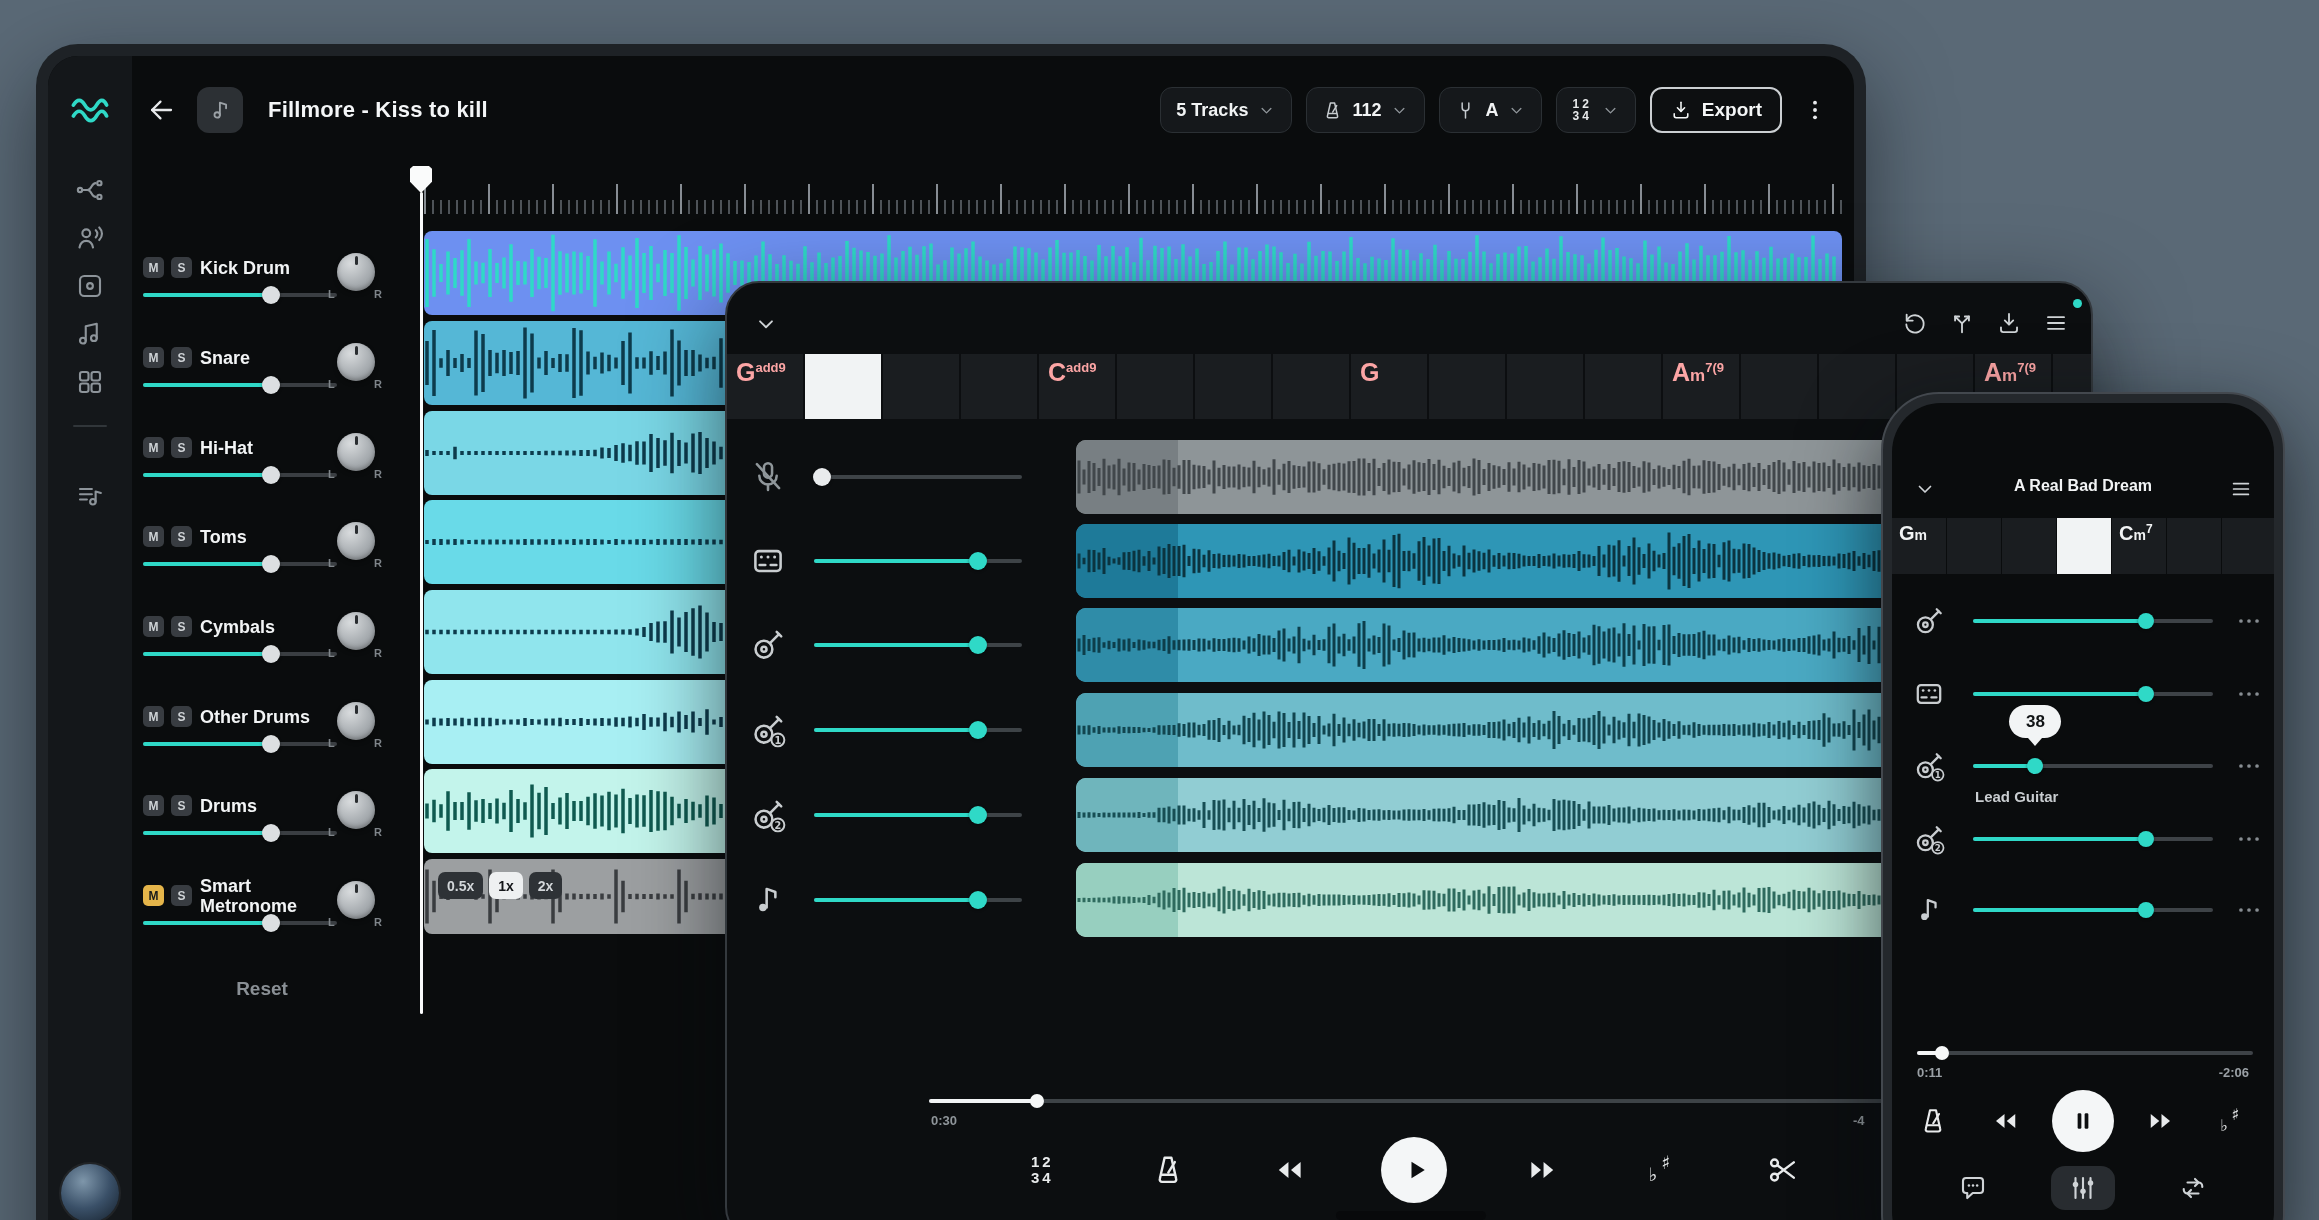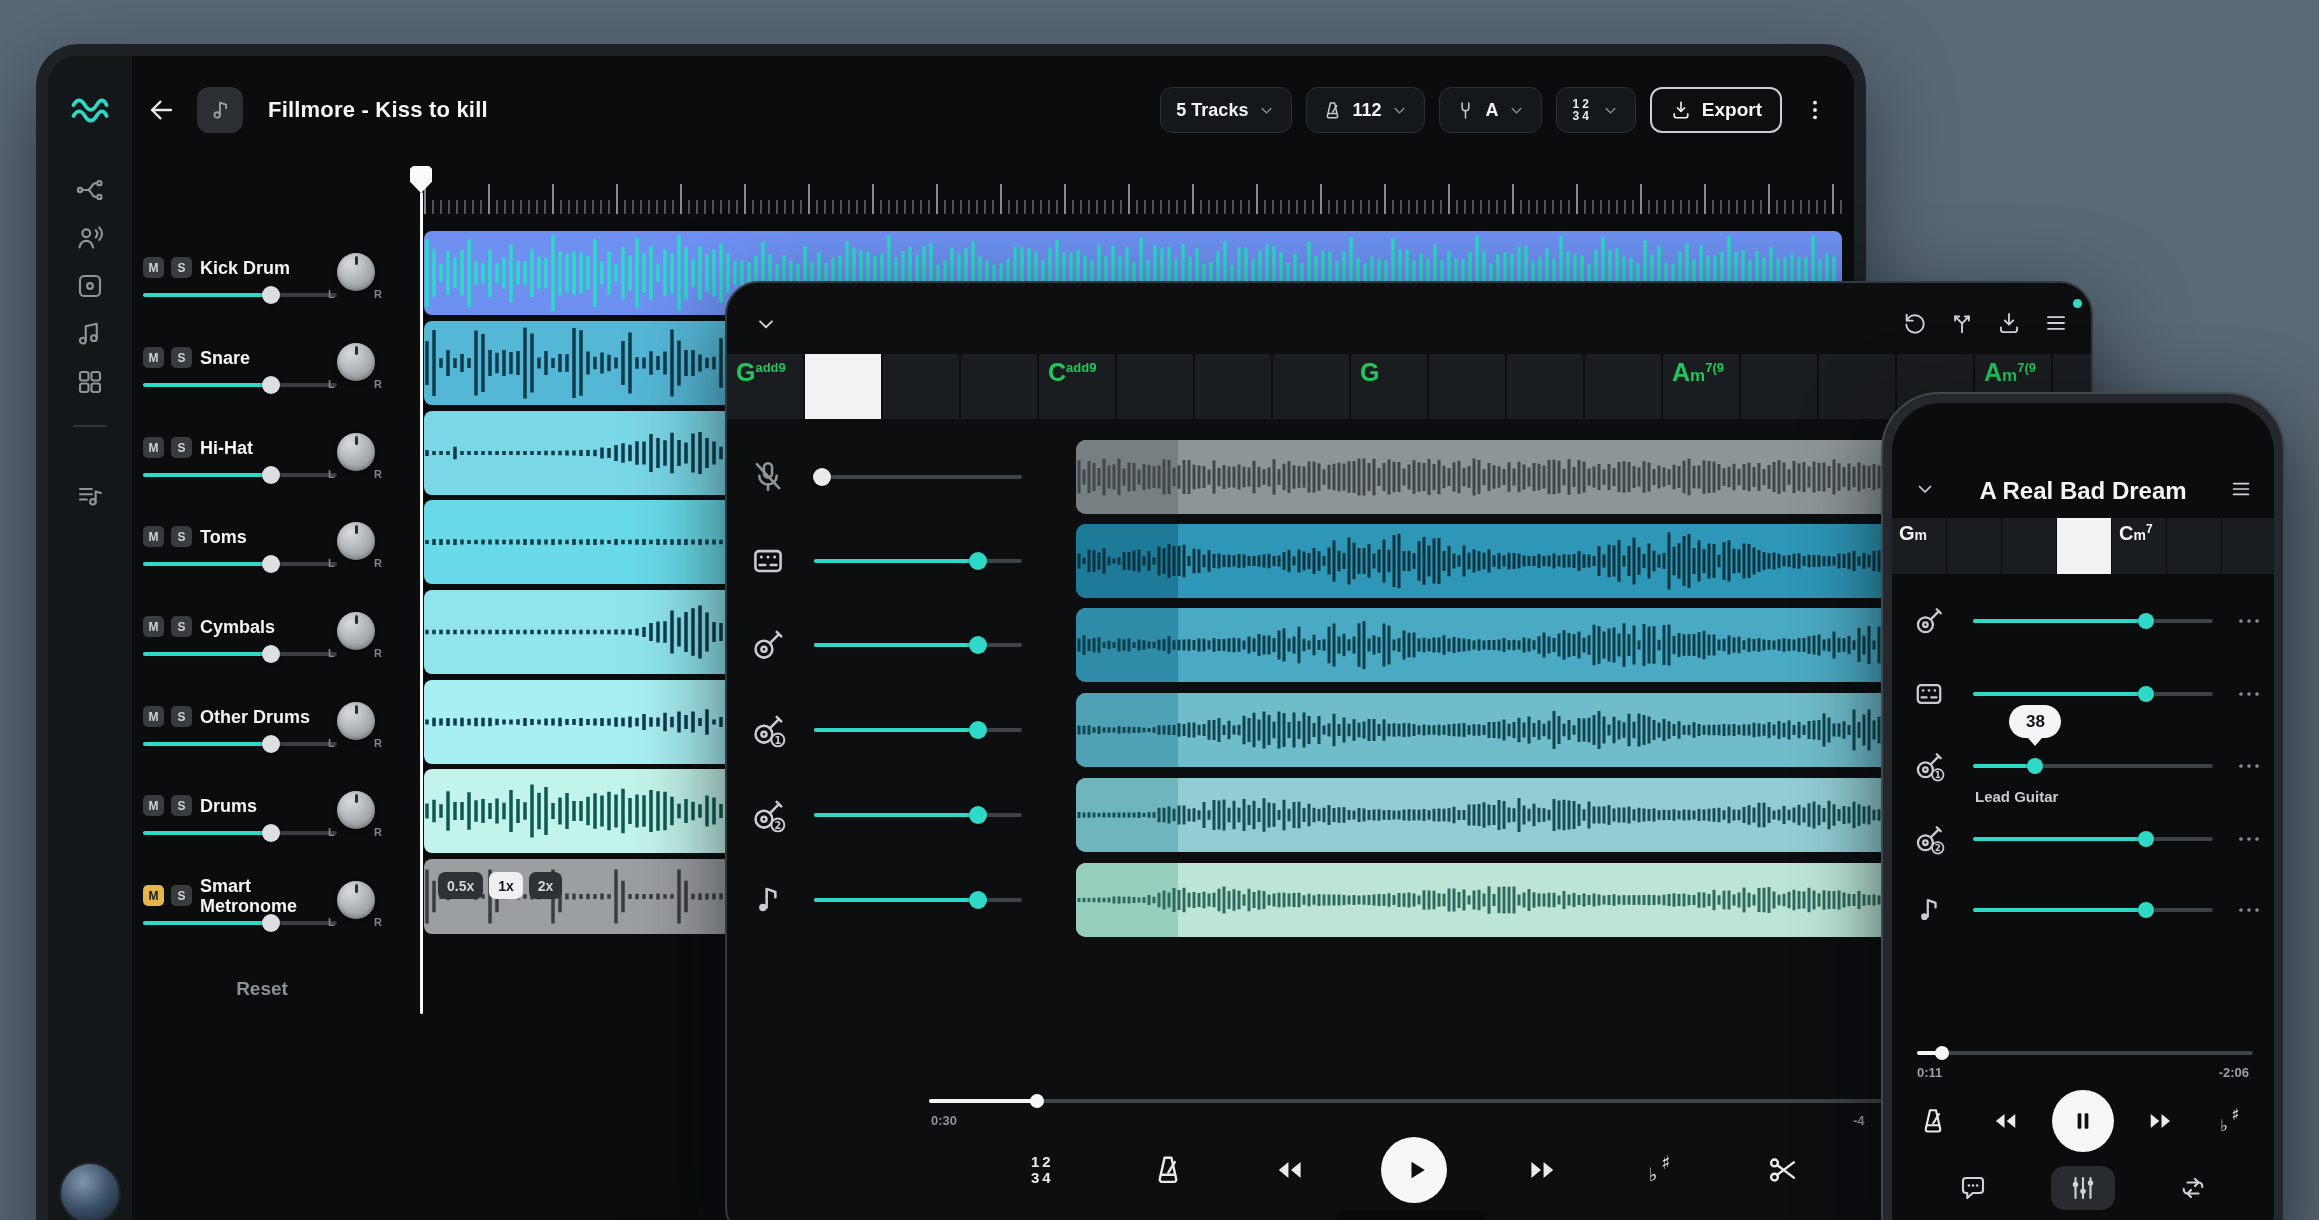--- a/index.html
+++ b/index.html
@@ -52,42 +52,42 @@
   .playhead-line{position:absolute;left:288px;top:136px;width:3px;height:822px;background:#FAFBFB;z-index:4;border-radius:2px}
 
   
   .move-panel{position:absolute;left:725px;top:281px;width:1368px;height:960px;background:#0C0E10;border:2px solid #34393E;border-radius:34px;box-shadow:0 30px 90px rgba(6,10,14,.6);z-index:2;overflow:hidden}
   .m-chev{position:absolute;left:26px;top:28px;width:26px;height:26px;color:#CFD3D6;cursor:pointer}
   .m-title{position:absolute;left:0;right:0;top:26px;text-align:center;font-size:22px;font-weight:700;color:#F2F4F5}
   .m-actions{position:absolute;right:22px;top:27px;display:flex;gap:21px;color:#CFD3D6}
   .m-actions .icon{width:26px;height:26px;cursor:pointer}
   .m-dotlight{position:absolute;right:9px;top:16px;width:9px;height:9px;border-radius:50%;background:var(--accent)}
   .chord-row{position:absolute;left:0;top:71px;right:0;height:65px;display:flex;gap:2px;overflow:hidden}
-  .chord-cell{flex:0 0 76px;background:#1A1D20;padding:4px 0 0 9px;color:#22c55e;cursor:pointer}
+  .chord-cell{flex:0 0 76px;background:#1A1D20;padding:4px 0 0 9px;color:#fca5a5;cursor:pointer}
   .chord-cell.active{background:#F1F3F4}
   .cm{font-size:25px;font-weight:700}
   .cs{font-size:17px;font-weight:700}
   .csup{font-size:13px;font-weight:700;vertical-align:9px}
   .move-rows{position:absolute;left:0;top:0;right:0;bottom:0}
   .wave-block{position:absolute;border-radius:10px;overflow:hidden}
   .wave-region{position:absolute;left:0;top:0;height:100%}
   .m-progress-track{position:absolute;left:202px;top:816px;width:1128px;height:4px;background:#3E4347;border-radius:2px}
   .m-played{position:absolute;left:202px;top:816px;width:108px;height:4px;background:#F2F4F5;border-radius:2px}
   .m-dot{position:absolute;left:303px;top:811px;width:14px;height:14px;border-radius:50%;background:#F6F8F8;cursor:pointer}
   .m-time{position:absolute;top:830px;font-size:13px;color:#8F959A;font-weight:600}
   .m-transport{position:absolute;left:0;top:0;right:0;bottom:0}
   .play-circle{position:absolute;width:66px;height:66px;border-radius:50%;background:#F4F6F7;display:flex;align-items:center;justify-content:center;cursor:pointer}
   .tsig-big{display:flex;flex-direction:column;line-height:16px;font-size:15px;font-weight:700;letter-spacing:3px;color:#E9EBEC;position:absolute;cursor:pointer}
   .home-bar{position:absolute;left:609px;top:928px;width:150px;height:9px;border-radius:5px;background:#08090B}
 
   
   .phone{position:absolute;left:1881px;top:392px;width:404px;height:880px;background:#24282C;border:2px solid #43484E;border-radius:58px;box-shadow:0 26px 80px rgba(6,10,14,.65);z-index:3}
   .phone-screen{position:absolute;left:9px;top:9px;right:9px;bottom:9px;background:#0A0C0D;border-radius:49px;overflow:hidden}
   .p-chev{position:absolute;left:21px;top:74px;width:24px;height:24px;color:#CFD3D6;cursor:pointer}
-  .p-title{position:absolute;left:0;right:0;top:74px;text-align:center;font-size:24px;font-weight:700;color:#F2F4F5}
+  .p-title{position:absolute;left:0;right:0;top:74px;text-align:center;font-size:16px;font-weight:700;color:#F2F4F5}
   .p-menu{position:absolute;right:21px;top:74px;width:24px;height:24px;color:#CFD3D6;cursor:pointer}
   .p-chords{position:absolute;left:0;right:0;top:115px;height:56px;display:flex;gap:1px;overflow:hidden}
   .p-chord-cell{flex:0 0 54px;background:#1A1D20;padding:4px 0 0 7px;color:#F2F4F5;cursor:pointer}
   .p-chord-cell.active{background:#F1F3F4}
   .pcm{font-size:20px;font-weight:700}
   .pcs{font-size:14px;font-weight:700}
   .pcsup{font-size:12px;font-weight:700;vertical-align:7px}
   .phone-rows{position:absolute;left:0;top:0;right:0;bottom:0}
   .tooltip{position:absolute;width:52px;height:33px;background:#F2F4F5;color:#111416;border-radius:17px;font-size:17px;font-weight:700;display:flex;align-items:center;justify-content:center}
   .tt-pointer{position:absolute;width:0;height:0;border-left:7px solid transparent;border-right:7px solid transparent;border-top:8px solid #F2F4F5}

